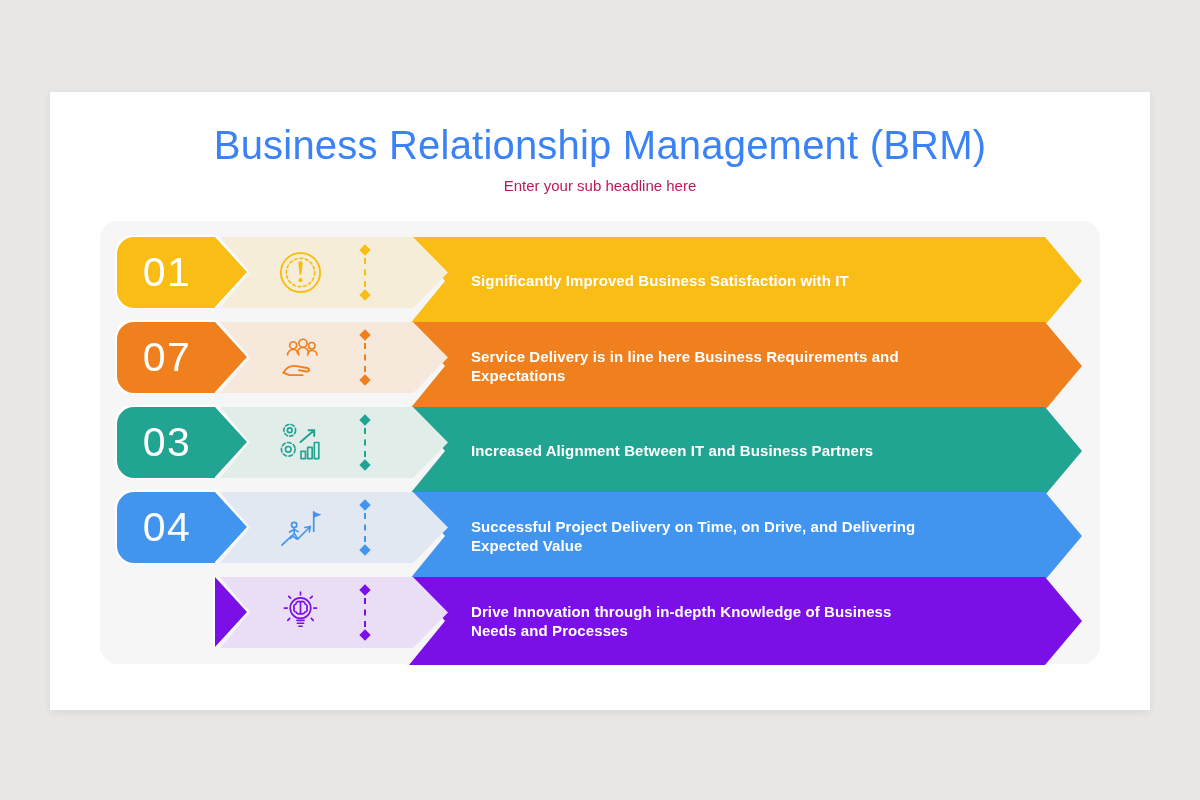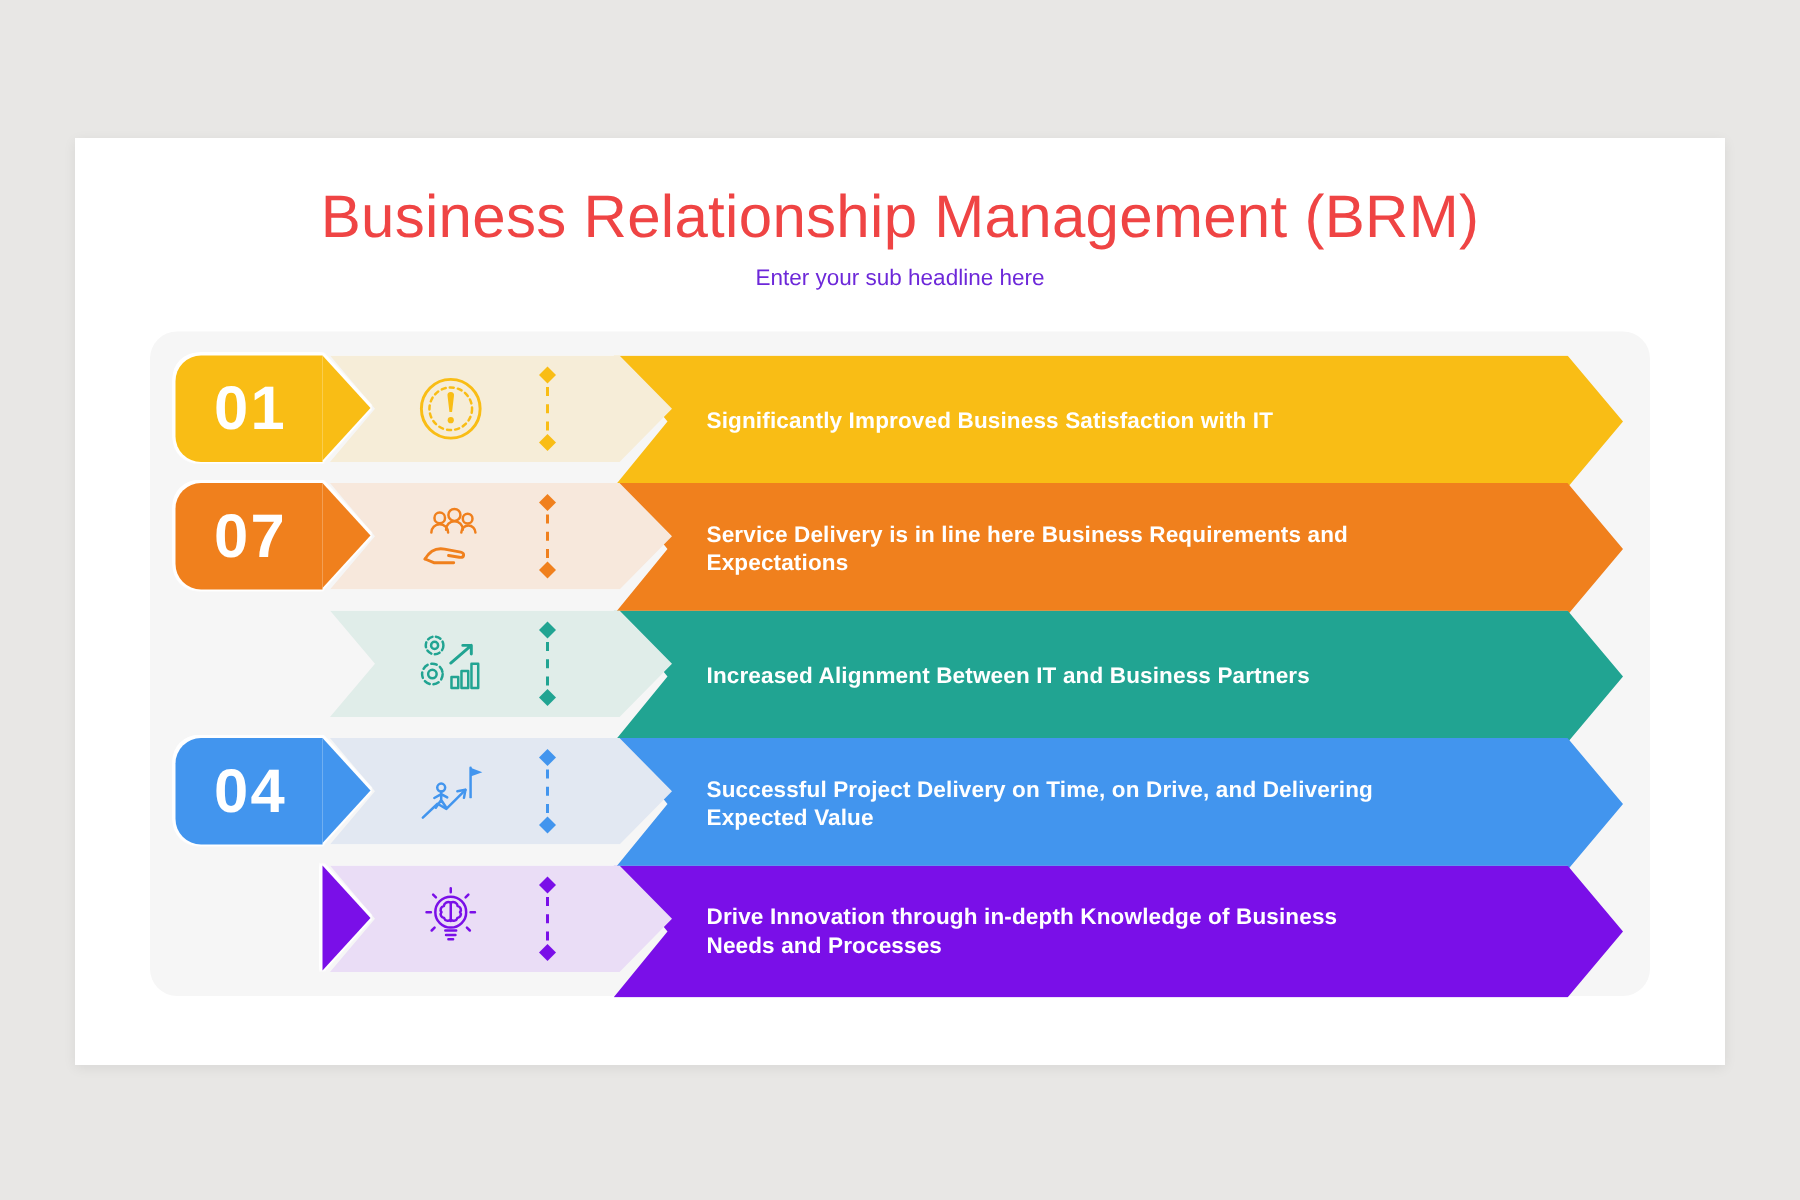--- a/index.html
+++ b/index.html
@@ -14,29 +14,29 @@
     position:absolute; left:50px; top:92px;
     width:1100px; height:618px;
     background:#ffffff;
     box-shadow:0 2px 8px rgba(0,0,0,0.07);
   }
   .slide-title {
     margin-top:31px;
     text-align:center;
     font-size:40px;
     font-weight:500;
-    color:#ef4444;
+    color:#3b82f6;
     letter-spacing:0.2px;
   }
   .slide-subtitle {
     margin-top:9px;
     text-align:center;
     font-size:15px;
     font-weight:400;
-    color:#6d28d9;
+    color:#be185d;
   }
   .card {
     position:absolute; left:50px; top:129px;
     width:1000px; height:443px;
     background:#f6f6f6;
     border-radius:18px;
   }
   .row { position:absolute; left:0; width:100%; height:71px; }
   .row-0 { top:16px; }  .row-1 { top:101px; }  .row-2 { top:186px; }
   .row-3 { top:271px; } .row-4 { top:356px; }
@@ -88,21 +88,21 @@
     border-radius:17px 0 0 17px;
     display:flex; align-items:center; justify-content:center;
   }
   .badge-tip {
     position:absolute; right:0; top:0; width:0; height:0;
     border-top:35.5px solid transparent;
     border-bottom:35.5px solid transparent;
     border-left:32px solid var(--c);
   }
   .badge-num {
-    color:#fff; font-size:41px; font-weight:bold; letter-spacing:1.5px;
+    color:#fff; font-size:41px; font-weight:normal; letter-spacing:1.5px;
     padding-left:2px;
   }
   svg .st { fill:none; stroke:currentColor; stroke-width:2; stroke-linecap:round; stroke-linejoin:round; }
   svg .thin { stroke-width:1.7; }
 </style>
 </head>
 <body>
 
 <div class="slide">
   <h1 class="slide-title">Business Relationship Management (BRM)</h1>
@@ -178,20 +178,26 @@
           <rect class="st thin" x="31.3" y="29" width="4.6" height="11.5"></rect>
           <rect class="st thin" x="38.1" y="24" width="4.6" height="16.5"></rect>
           <path class="st" d="M24 23.5 L38 11.5 M38 11.5 h-5.8 M38 11.5 v5.8"></path>
         </svg>
         <div class="sep">
           <i class="dia"></i>
           <i class="dashline"></i>
           <i class="dia"></i>
         </div>
       </div>
+      <div class="badge wout">
+        <div class="badge-body">
+          <span class="badge-num">03</span>
+        </div>
+        <div class="badge-tip"></div>
+      </div>
     </div>
 
     <div class="row row-3" style="--c: #4295EE; --tint: #E2E8F2;">
       <div class="band-main wout">
         <p class="row-text">Successful Project Delivery on Time, on Drive, and Delivering Expected Value</p>
       </div>
       <div class="band-tint wout">
         <svg class="row-icon" viewBox="0 0 48 48">
           <path class="st thin" d="M5 42 L15 32.5 L21 36 L34 23"></path>
           <path class="st thin" d="M34 23 l-5.5 1 M34 23 l-1 5.5"></path>

